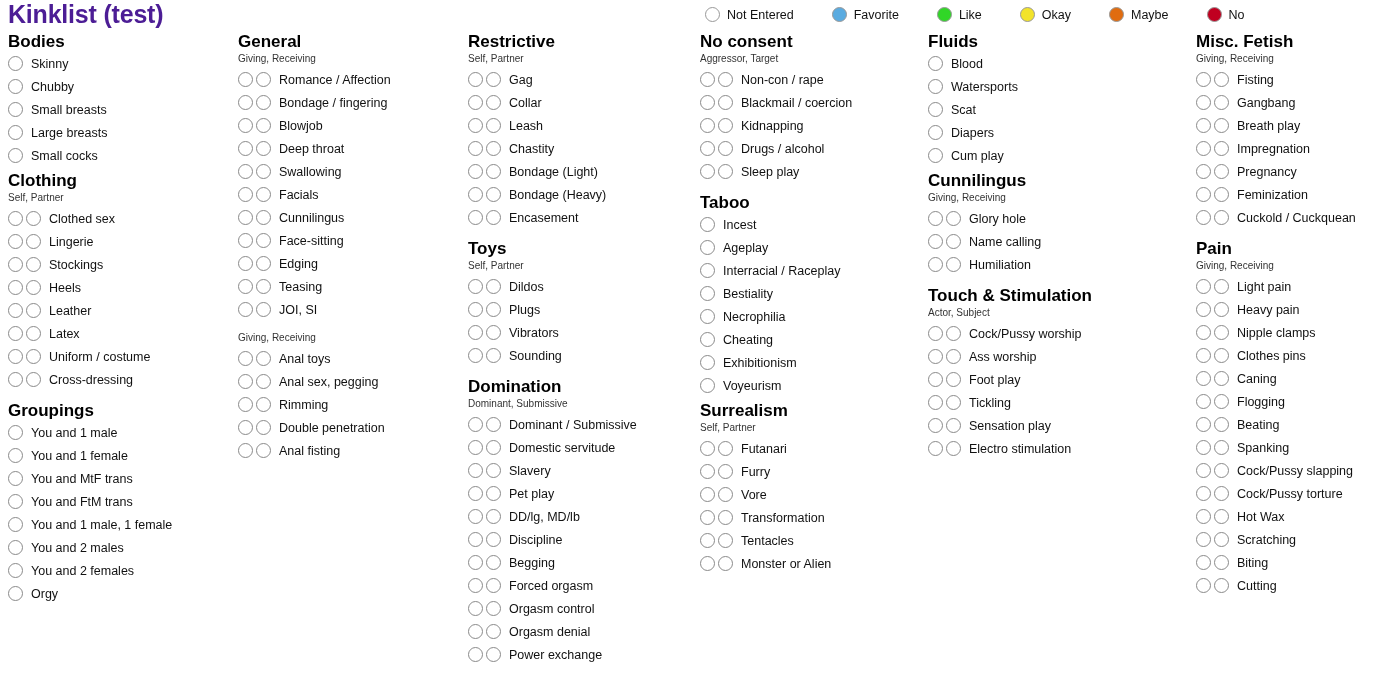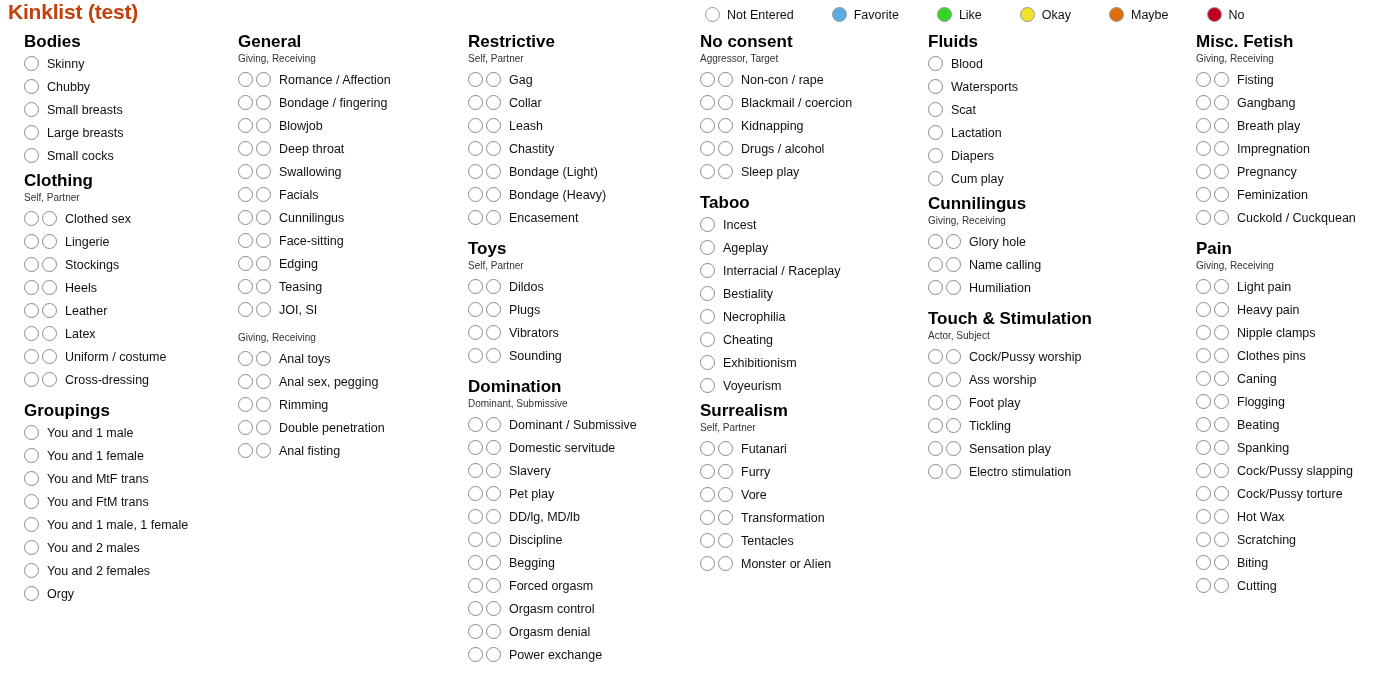--- a/index.html
+++ b/index.html
@@ -18,23 +18,23 @@
   }
 
   .top-bar {
     position: relative;
     height: 32px;
   }
   .app-title {
     position: absolute;
     left: 8px;
     top: 0px;
-    font-size: 21px;
+    font-size: 25px;
     font-weight: bold;
-    color: #c2410c;
+    color: #4c1d95;
     letter-spacing: -0.2px;
   }
   .legend {
     position: absolute;
     left: 705px;
     top: 7px;
     display: flex;
     flex-direction: row;
     align-items: center;
     gap: 16px;
@@ -63,21 +63,21 @@
     position: absolute;
     top: 32px;
     left: 0;
     width: 1400px;
     display: block;
   }
   .column {
     position: absolute;
     top: 0;
   }
-  .col0 { left: 24px;  width: 220px; }
+  .col0 { left: 8px;  width: 220px; }
   .col1 { left: 238px; width: 225px; }
   .col2 { left: 468px; width: 225px; }
   .col3 { left: 700px; width: 220px; }
   .col4 { left: 928px; width: 225px; }
   .col5 { left: 1196px; width: 235px; }
 
   .group { margin-bottom: 10px; }
   .group-title {
     font-size: 17px;
     font-weight: bold;
@@ -746,26 +746,20 @@
         <div class="row">
           <div class="circles">
             <span class="circle"></span>
           </div>
           <span class="row-label">Scat</span>
         </div>
         <div class="row">
           <div class="circles">
             <span class="circle"></span>
           </div>
-          <span class="row-label">Lactation</span>
-        </div>
-        <div class="row">
-          <div class="circles">
-            <span class="circle"></span>
-          </div>
           <span class="row-label">Diapers</span>
         </div>
         <div class="row">
           <div class="circles">
             <span class="circle"></span>
           </div>
           <span class="row-label">Cum play</span>
         </div>
       </div>
       <div class="group">

